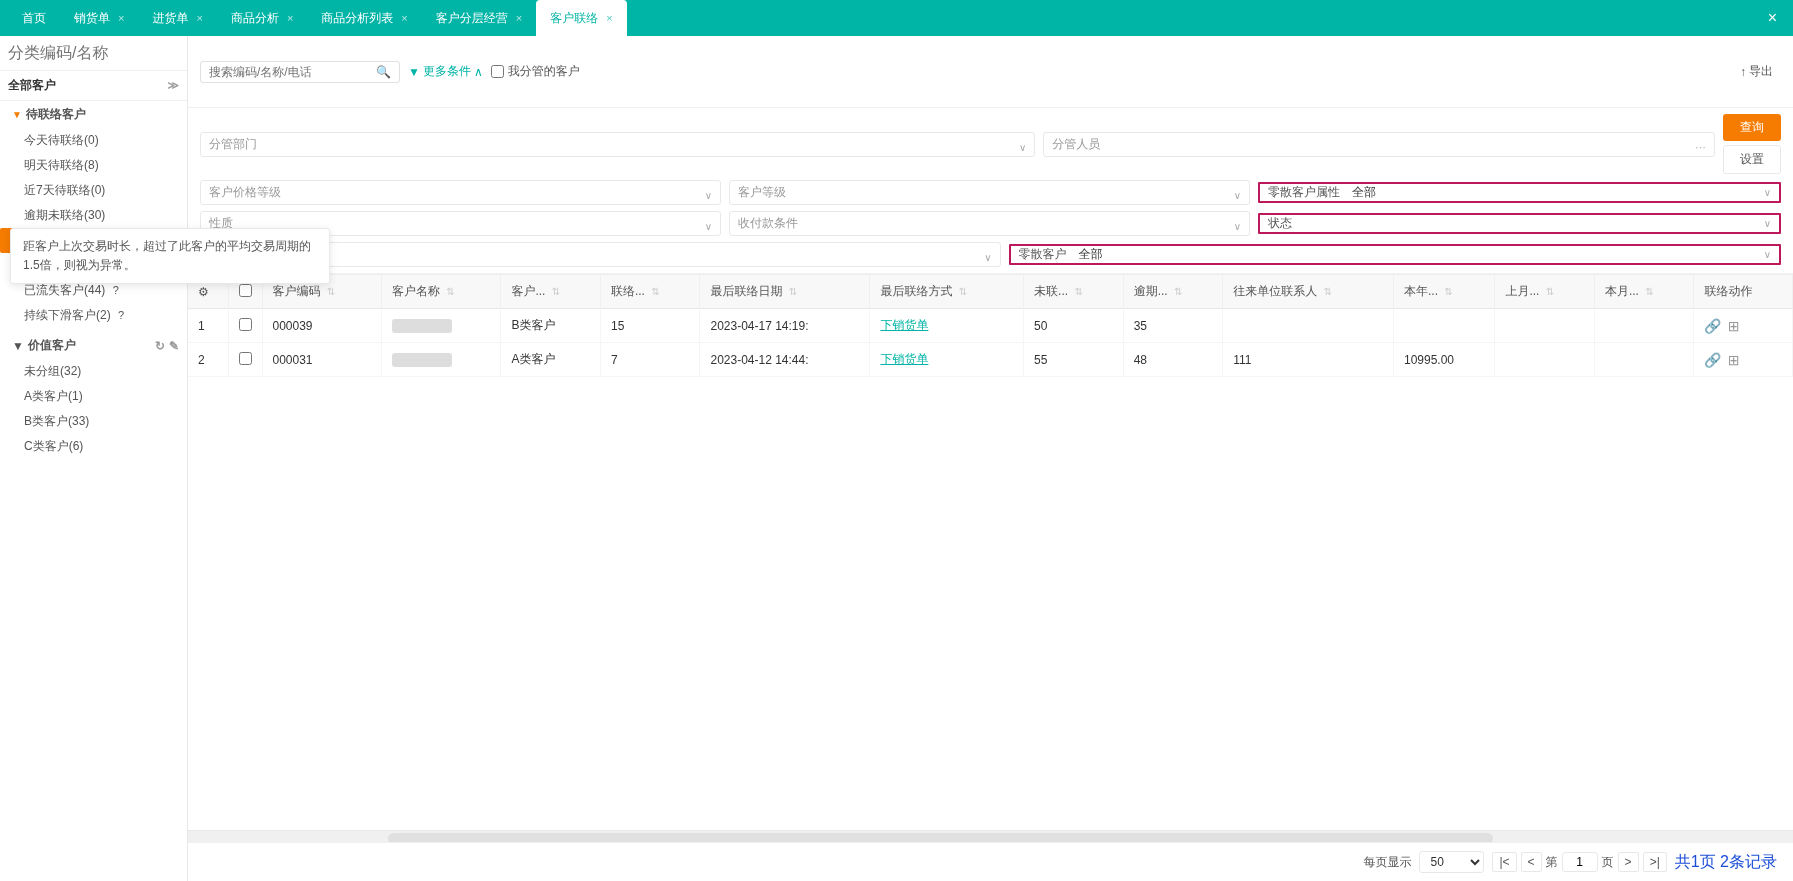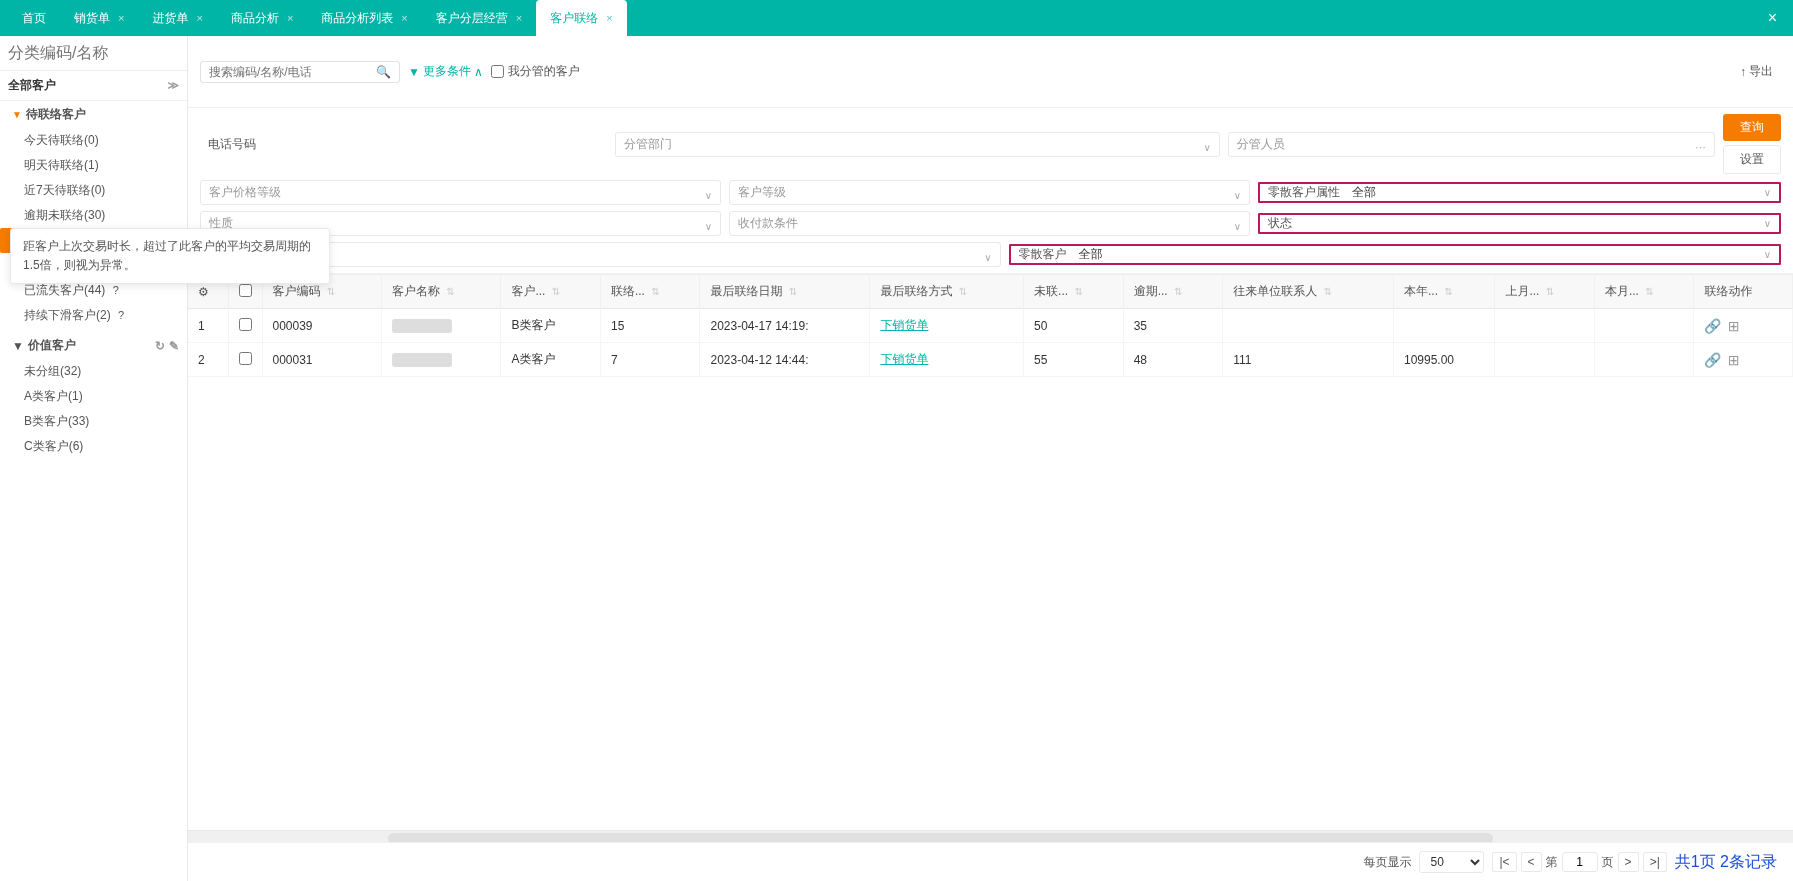--- a/index.html
+++ b/index.html
@@ -304,21 +304,21 @@
 
     <div class="sidebar-group-title">
       <span class="triangle">▼</span>
       <span>待联络客户</span>
     </div>
 
     <div class="sidebar-item">
       <span>今天待联络(0)</span>
     </div>
     <div class="sidebar-item">
-      <span>明天待联络(1)</span>
+      <span>明天待联络(8)</span>
     </div>
     <div class="sidebar-item">
       <span>近7天待联络(0)</span>
     </div>
     <div class="sidebar-item">
       <span>逾期未联络(30)</span>
     </div>
 
     <div class="sidebar-item active-orange">
       <span>回购异常客户(2)</span>
@@ -385,23 +385,20 @@
       <div class="filter-spacer"></div>
       <div class="export-btn">
         <span>↑</span>
         <span>导出</span>
       </div>
     </div>
 
     <div class="adv-filter">
 
       <div class="adv-filter-row">
-        <div class="filter-field-text">
-          <span class="label">电话号码</span>
-        </div>
         <div class="filter-field" style="flex:1.5;">
           <span class="label">分管部门</span>
           <span class="chevron">∨</span>
         </div>
         <div class="filter-field" style="flex:1.2;">
           <span class="label">分管人员</span>
           <span style="color:#aaa;font-size:11px;">···</span>
         </div>
         <div class="filter-actions">
           <button class="btn-query">查询</button>

